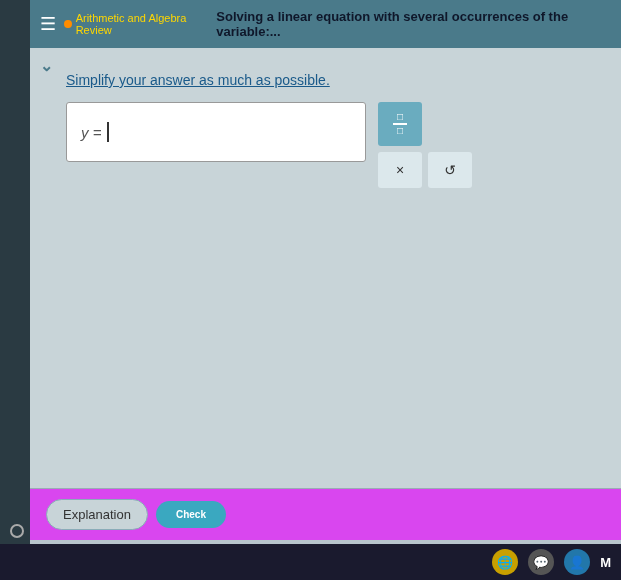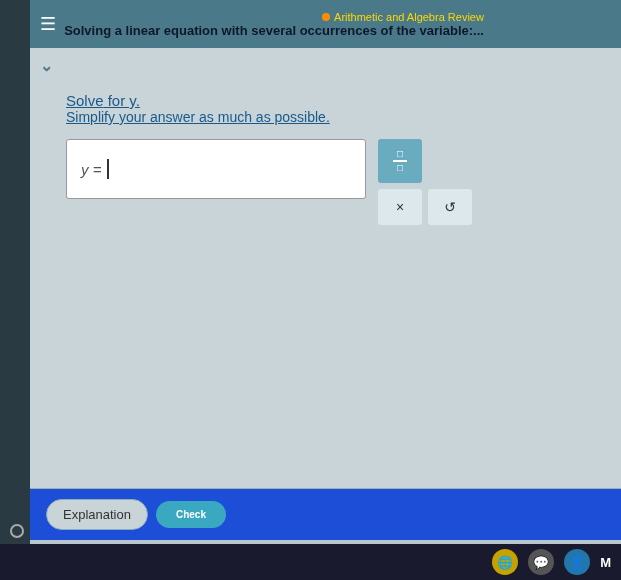--- a/index.html
+++ b/index.html
@@ -35,22 +35,21 @@
 
     .hamburger-icon {
       color: white;
       font-size: 18px;
       cursor: pointer;
       flex-shrink: 0;
     }
 
     .header-text {
       display: flex;
-      flex-direction: column;
-      align-items: flex-end;
+      flex-direction: row;
     }
 
     .header-subtitle {
       color: #ffd700;
       font-size: 11px;
       display: flex;
       align-items: center;
       gap: 4px;
     }
 
@@ -206,21 +205,21 @@
       display: flex;
       align-items: center;
       justify-content: center;
     }
 
     .bottom-bar {
       position: absolute;
       bottom: 0;
       left: 0;
       width: 100%;
-      background: #1d4ed8;
+      background: #d946ef;
       border-top: 1px solid #9aacb4;
       padding: 10px 16px;
       display: flex;
       align-items: center;
       gap: 8px;
     }
 
     .explanation-btn {
       background: #c8d4d8;
       border: 1px solid #8aacb8;
@@ -319,23 +318,20 @@
       <div class="header-title">Solving a linear equation with several occurrences of the variable:...</div>
     </div>
   </div>
 
   <div class="content-area">
 
     <button class="chevron-btn">⌄</button>
 
     <div class="content-wrapper">
 
-      <div class="solve-text">
-        <span>Solve</span><span> for y.</span>
-      </div>
 
 
       <div class="simplify-text">
         <span>Simplify</span><span> your answer as much as possible.</span>
       </div>
 
       <div class="input-row">
 
         <div class="answer-box">
           <span class="answer-prefix">y = </span>

